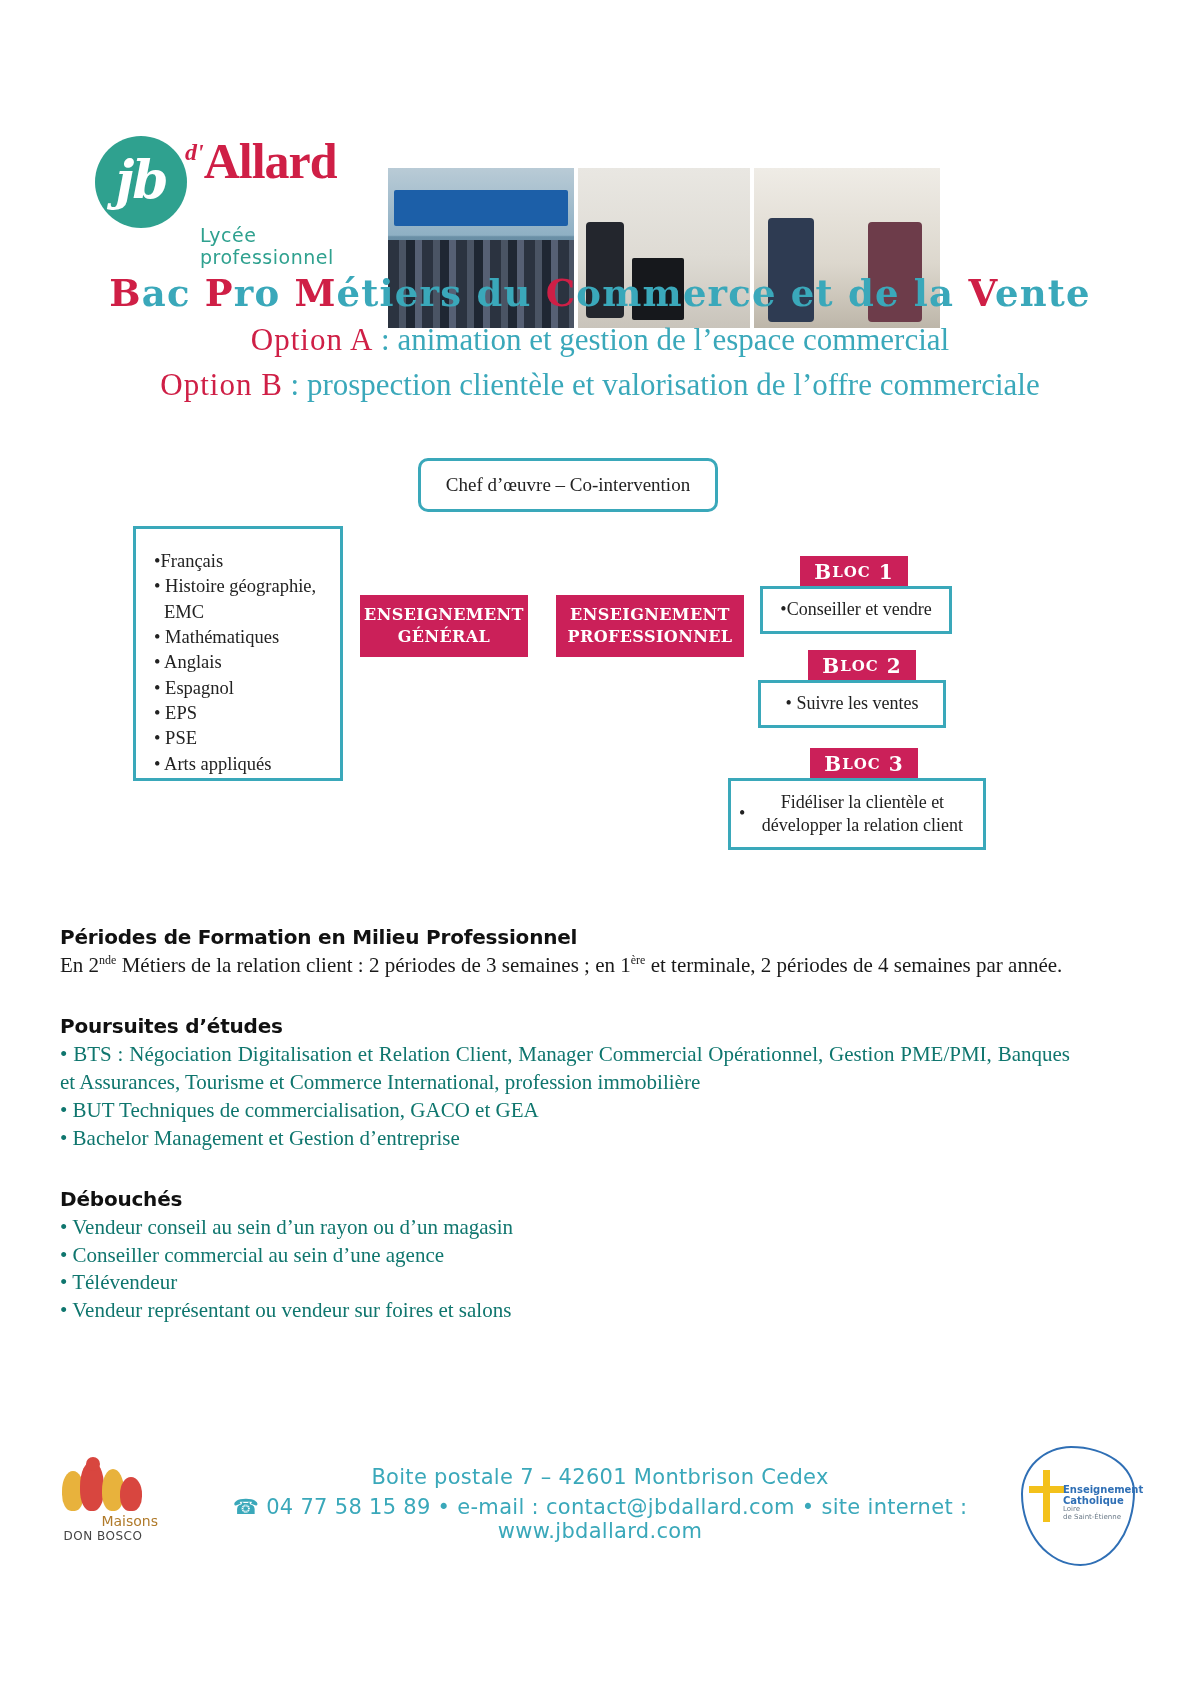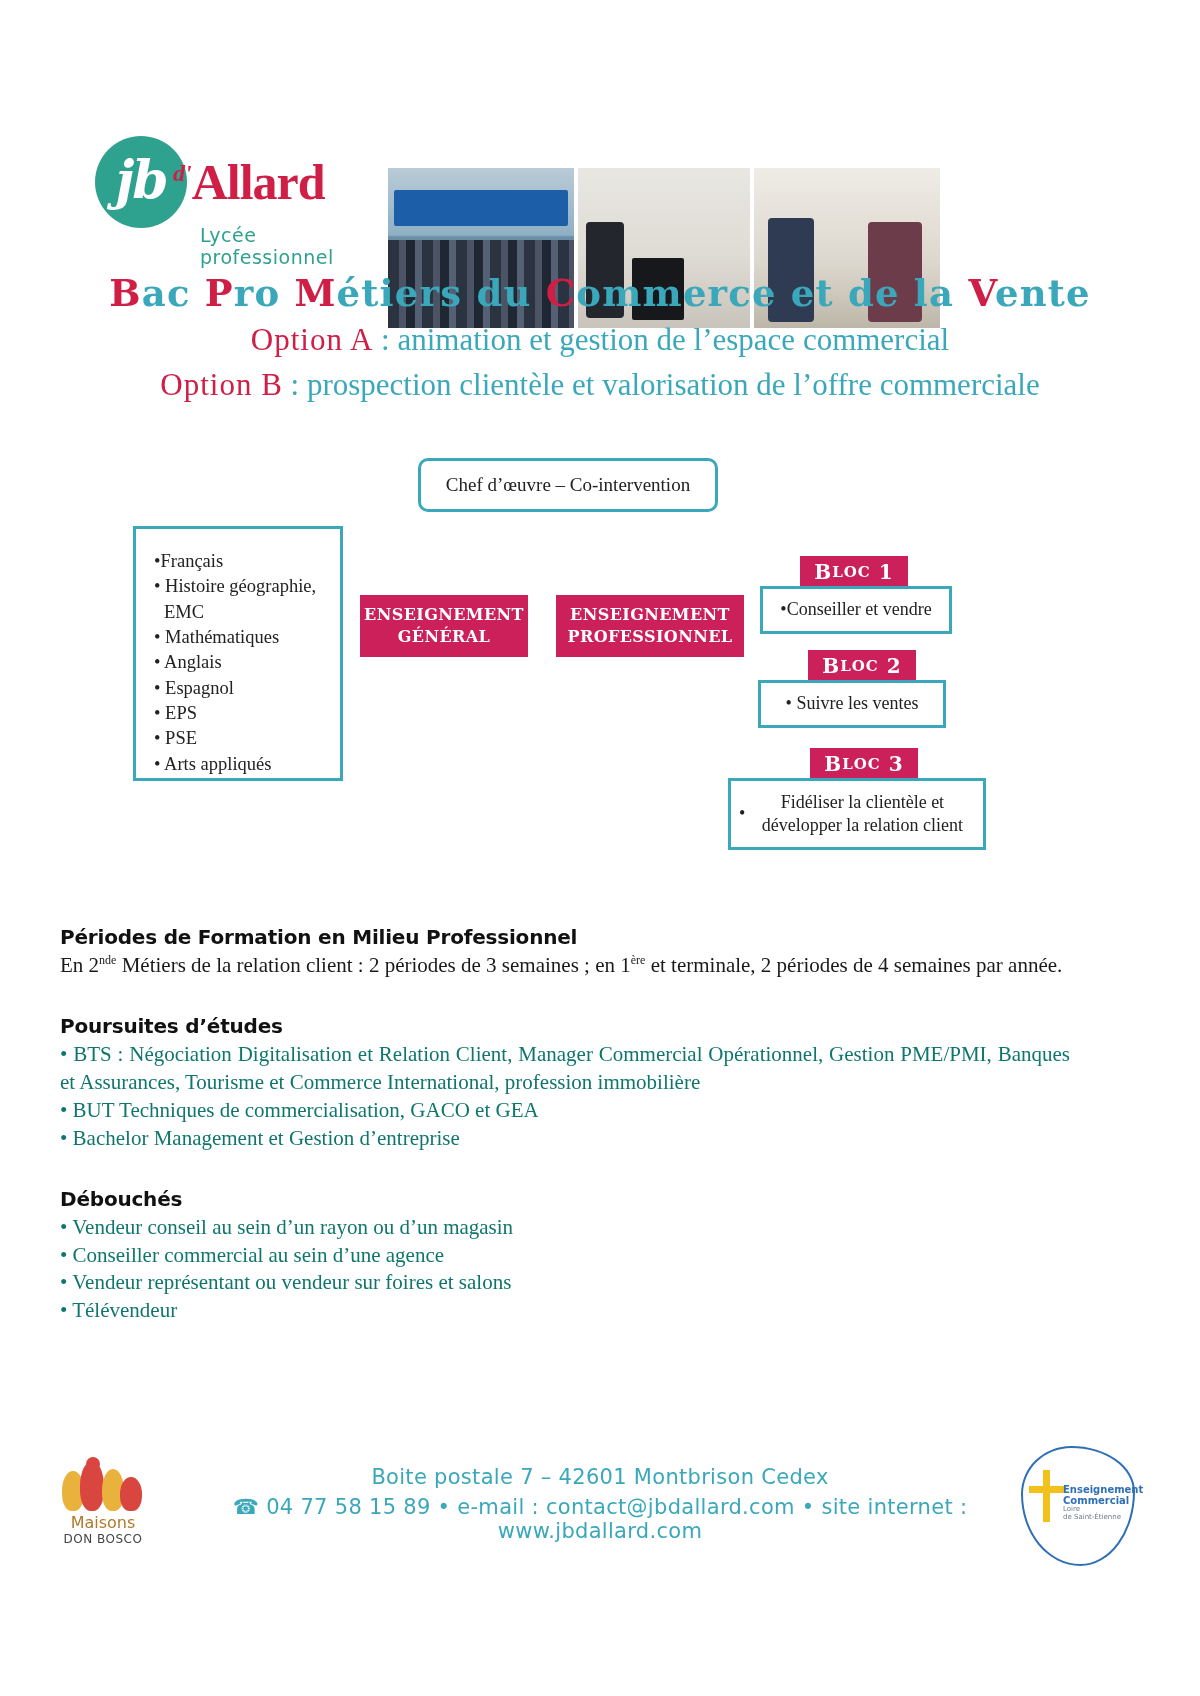--- a/index.html
+++ b/index.html
@@ -9,21 +9,21 @@
     font-family:"Liberation Serif", serif;
     color:#1a1a1a;
     position:relative;
     overflow:hidden;
   }
   .page{position:relative;width:1200px;height:1696px;}
 
   
   .header{position:absolute;left:0;top:78px;width:1200px;height:180px;}
   .logo-block{position:absolute;left:95;left:95px;top:58px;width:290px;height:120px;}
-  .logo-row{display:flex;align-items:center;}
+  .logo-row{display:flex;gap:12px;}
   .logo-circle{
     width:92px;height:92px;border-radius:50%;
     background:#2fa18f;position:relative;flex:none;
   }
   .logo-jb{
     position:absolute;left:0;top:0;width:92px;height:92px;
     display:flex;align-items:center;justify-content:center;
     color:#ffffff;font-family:"DejaVu Serif",serif;font-style:italic;
     font-size:52px;font-weight:700;letter-spacing:-2px;
     padding-bottom:6px;box-sizing:border-box;
@@ -136,21 +136,21 @@
   .footer-text{
     position:absolute;left:140px;top:35px;width:920px;text-align:center;
     font-family:"DejaVu Sans",sans-serif;color:#3aa8ba;
   }
   .f-line1{font-size:21px;letter-spacing:0.3px;}
   .f-line2{font-size:21px;letter-spacing:0.3px;margin-top:6px;}
 
   .bosco{position:absolute;left:48px;top:25px;width:110px;text-align:center;}
   .bosco-art{position:relative;width:86px;height:56px;margin:0 auto;}
   .bfig{position:absolute;bottom:0;border-radius:50% 50% 42% 42%;}
-  .bosco-cap1{font-family:"DejaVu Sans",sans-serif;font-size:16px;color:#b07a2a;margin-top:2px;}
+  .bosco-cap1{font-family:"DejaVu Sans",sans-serif;font-size:14px;color:#b07a2a;margin-top:2px;text-align:right;}
   .bosco-cap2{font-family:"DejaVu Sans",sans-serif;font-size:12px;color:#444;letter-spacing:0.5px;}
 
   .ec{position:absolute;right:55px;top:10px;width:130px;height:130px;}
   .ec-map{
     position:absolute;left:6px;top:6px;width:110px;height:116px;
     border:2px solid #2f6fb5;border-radius:44% 56% 48% 52%/40% 38% 62% 60%;
   }
   .ec-cross{position:absolute;left:14px;top:30px;}
   .ec-cross i{position:absolute;background:#f3c11b;display:block;}
   .ec-txt{position:absolute;left:48px;top:44px;font-family:"DejaVu Sans",sans-serif;color:#2f6fb5;line-height:1.12;}
@@ -255,22 +255,22 @@
     <ul class="blist">
       <li class="just">• BTS : Négociation Digitalisation et Relation Client, Manager Commercial Opérationnel, Gestion PME/PMI, Banques et Assurances, Tourisme et Commerce International, profession immobilière</li>
       <li>• BUT Techniques de commercialisation, GACO et GEA</li>
       <li>• Bachelor Management et Gestion d’entreprise</li>
     </ul>
 
     <h2 class="sec-head sh2">Débouchés</h2>
     <ul class="blist">
       <li>• Vendeur conseil au sein d’un rayon ou d’un magasin</li>
       <li>• Conseiller commercial au sein d’une agence</li>
+      <li>• Télévendeur</li>
       <li>• Vendeur représentant ou vendeur sur foires et salons</li>
-      <li>• Télévendeur</li>
     </ul>
   </div>
 
   <div class="footer">
 
     <div class="bosco">
       <div class="bosco-art">
         <span class="bfig" style="left:2px;width:22px;height:40px;background:#e8b23c;"></span>
         <span class="bfig" style="left:20px;width:24px;height:50px;background:#d8463f;"></span>
         <span class="bfig" style="left:42px;width:22px;height:42px;background:#e8b23c;"></span>
@@ -290,20 +290,20 @@
     </div>
 
     <div class="ec">
       <div class="ec-map"></div>
       <div class="ec-cross">
         <i style="left:14px;top:0;width:7px;height:52px;"></i>
         <i style="left:0;top:16px;width:36px;height:7px;"></i>
       </div>
       <div class="ec-txt">
         <div class="ec-t1">Enseignement</div>
-        <div class="ec-t2">Commercial</div>
+        <div class="ec-t2">Catholique</div>
         <div class="ec-t3">Loire</div>
         <div class="ec-t4">de Saint-Étienne</div>
       </div>
     </div>
   </div>
 
 </div>
 
 </body></html>

